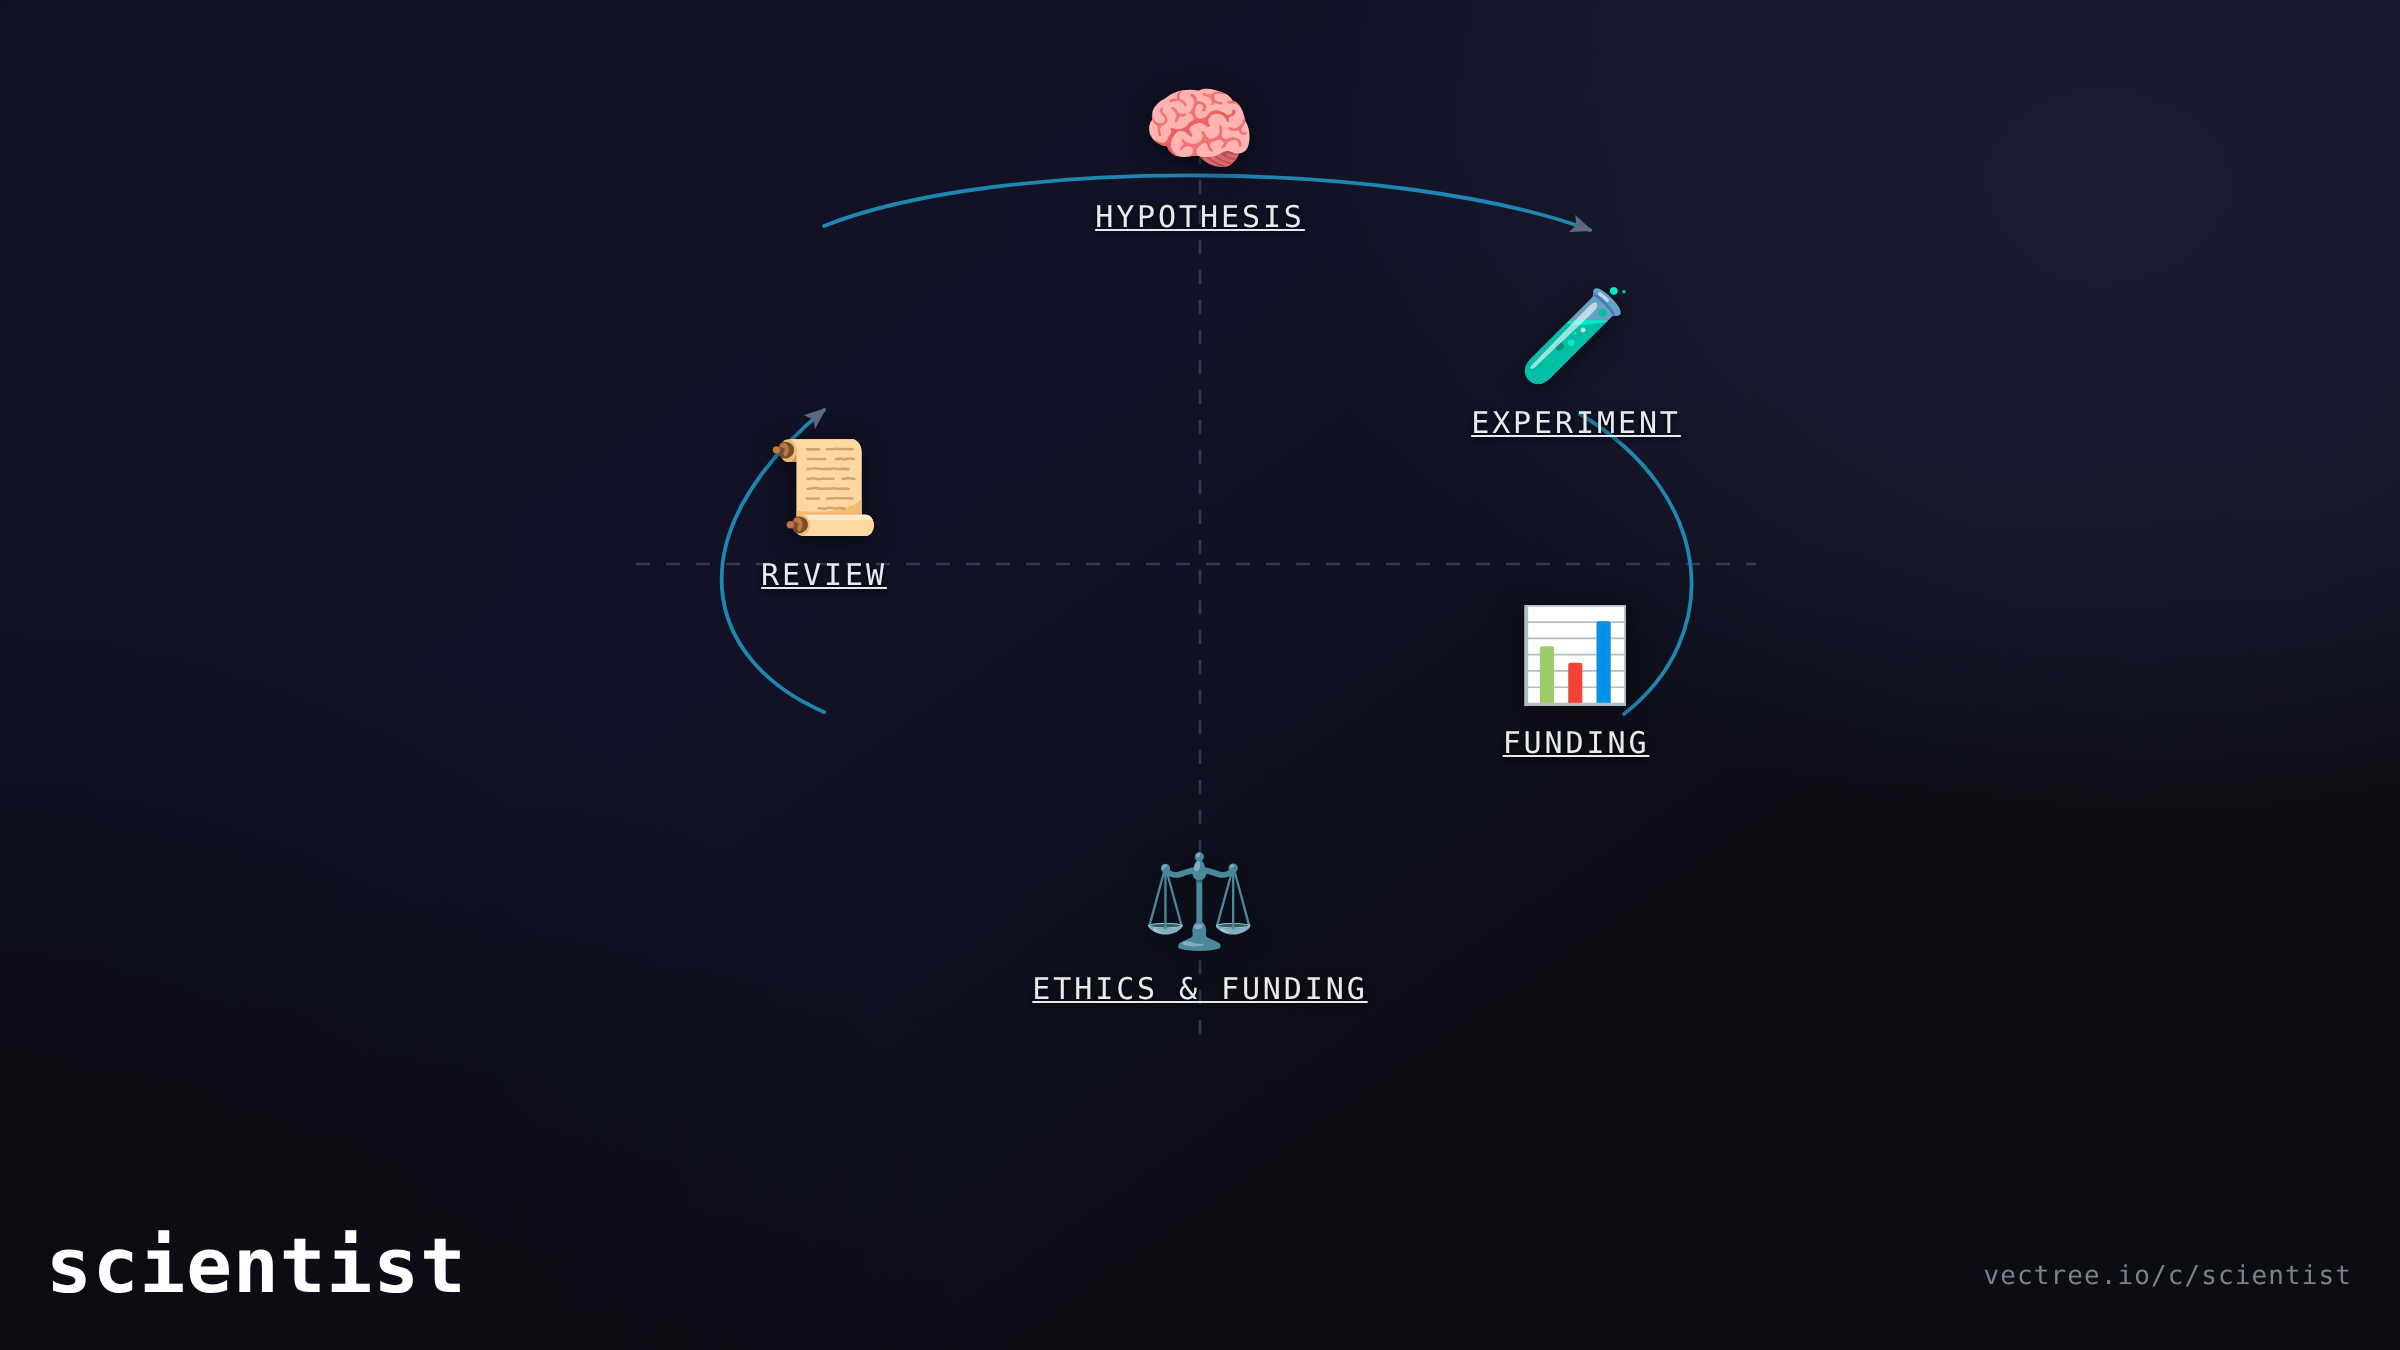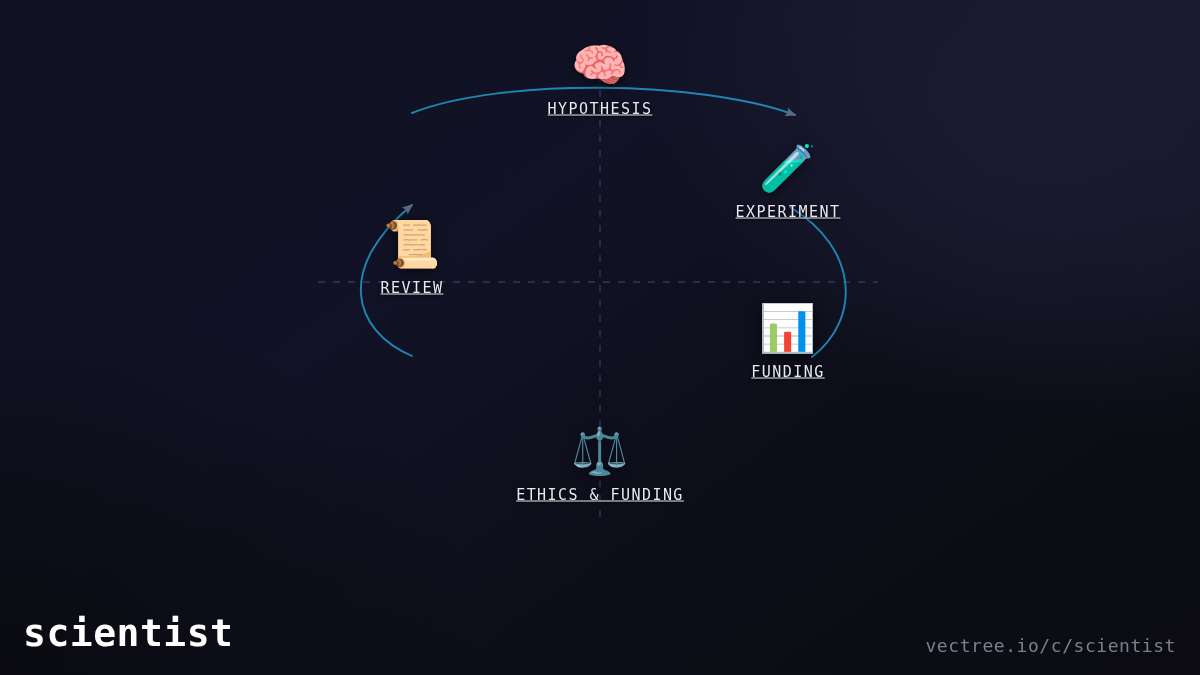--- a/index.html
+++ b/index.html
@@ -60,22 +60,22 @@
     position:absolute;
     left:23px; bottom:20px;
     font-size:38px;
     font-weight:bold;
     color:#ffffff;
     letter-spacing:.5px;
     font-family:"DejaVu Sans Mono","Liberation Mono",monospace;
   }
   #site-url {
     position:absolute;
-    right:24px; bottom:19px;
-    font-size:18px;
+    right:24px; bottom:29px;
+    font-size:13px;
     color:#7b8090;
     letter-spacing:.55px;
     font-family:"DejaVu Sans Mono","Liberation Mono",monospace;
   }
 </style>
 </head>
 <body>
 
 <div id="stage">
 

